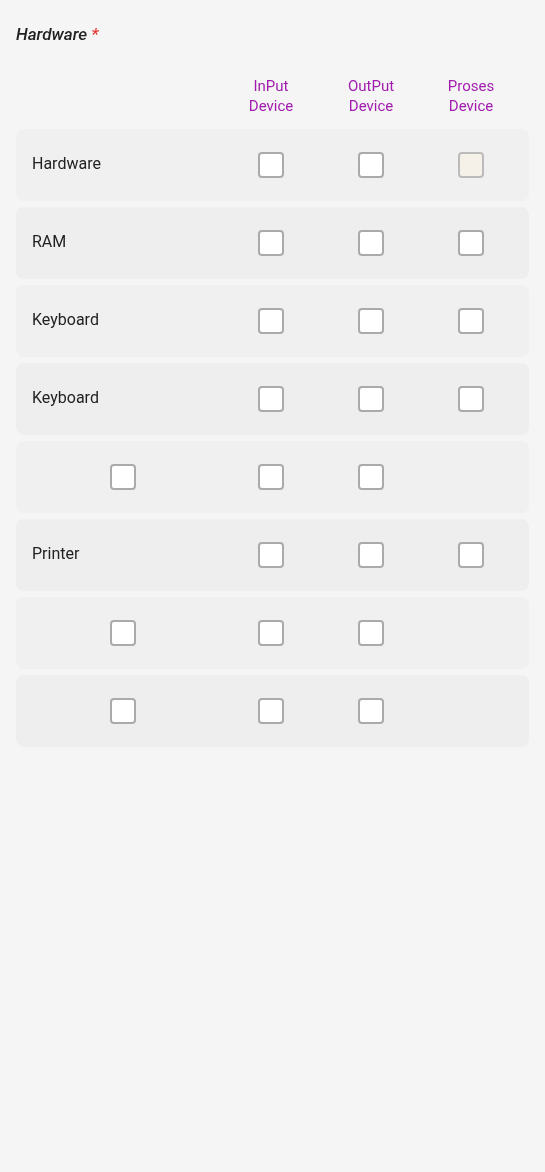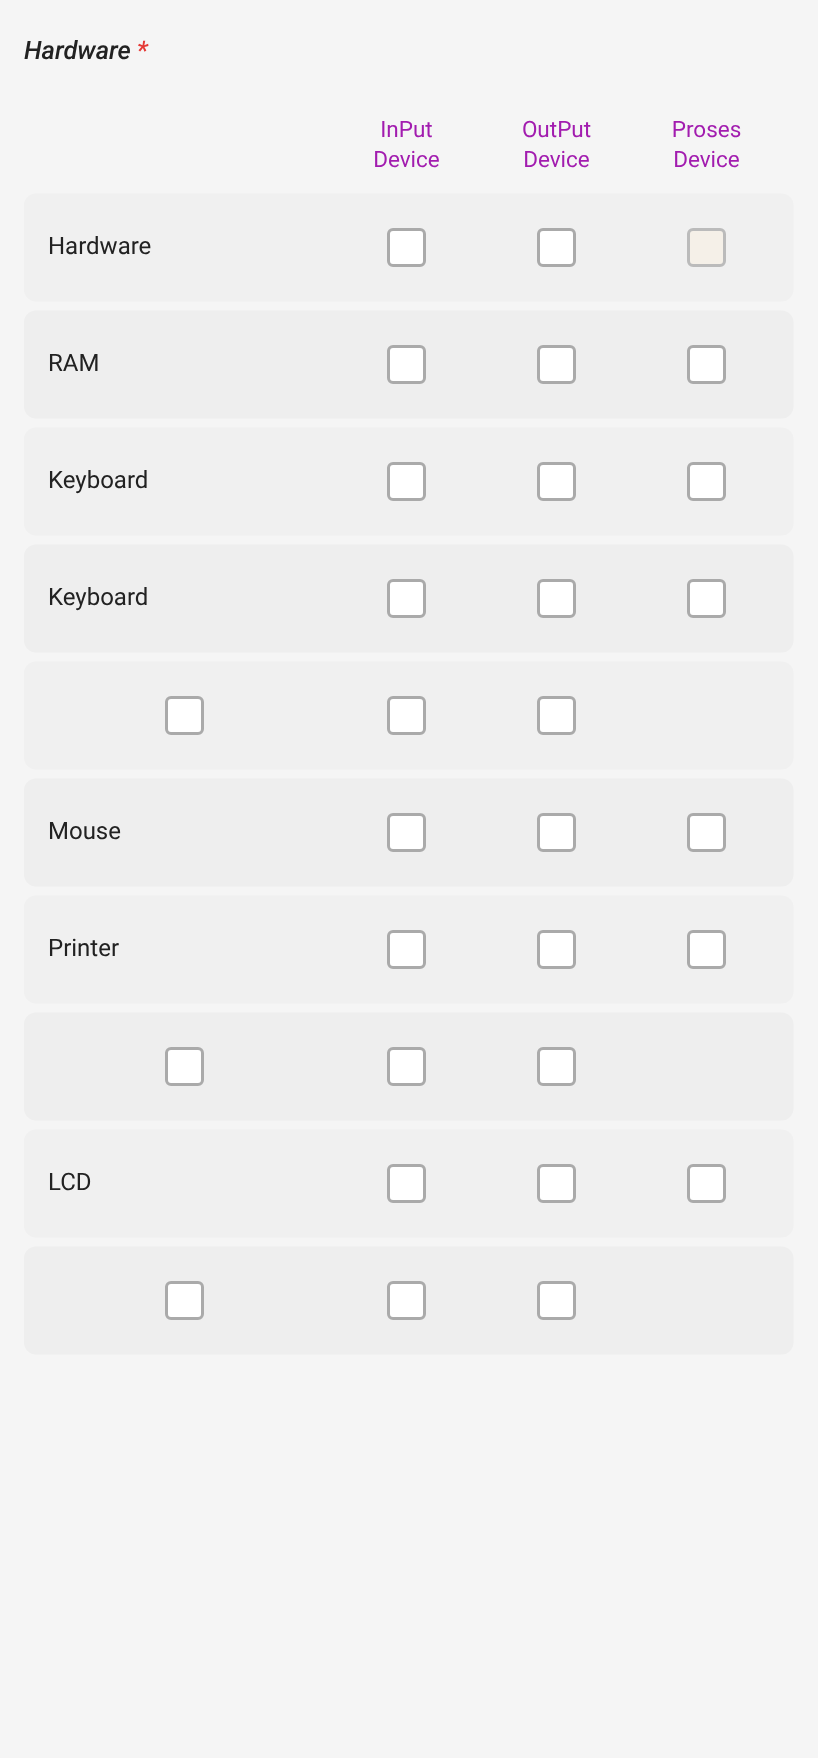--- a/index.html
+++ b/index.html
@@ -187,32 +187,20 @@
         <input type="checkbox" class="custom-checkbox" aria-label="Materboard Input Device" style="">
       </div>
       <div class="checkbox-cell">
         <input type="checkbox" class="custom-checkbox" aria-label="Materboard Output Device" style="">
       </div>
       <div class="checkbox-cell">
         <input type="checkbox" class="custom-checkbox" aria-label="Materboard Proses Device" style="">
       </div>
     </div>
 
-    <div class="table-row">
-      <div class="row-label">Mouse</div>
-      <div class="checkbox-cell">
-        <input type="checkbox" class="custom-checkbox" aria-label="Mouse Input Device" style="">
-      </div>
-      <div class="checkbox-cell">
-        <input type="checkbox" class="custom-checkbox" aria-label="Mouse Output Device" style="">
-      </div>
-      <div class="checkbox-cell">
-        <input type="checkbox" class="custom-checkbox" aria-label="Mouse Proses Device" style="">
-      </div>
-    </div>
 
     <div class="table-row">
       <div class="row-label">Printer</div>
       <div class="checkbox-cell">
         <input type="checkbox" class="custom-checkbox" aria-label="Printer Input Device" style="">
       </div>
       <div class="checkbox-cell">
         <input type="checkbox" class="custom-checkbox" aria-label="Printer Output Device" style="">
       </div>
       <div class="checkbox-cell">
@@ -225,32 +213,20 @@
         <input type="checkbox" class="custom-checkbox" aria-label="Joistik game Input Device" style="">
       </div>
       <div class="checkbox-cell">
         <input type="checkbox" class="custom-checkbox" aria-label="Joistik game Output Device" style="">
       </div>
       <div class="checkbox-cell">
         <input type="checkbox" class="custom-checkbox" aria-label="Joistik game Proses Device" style="">
       </div>
     </div>
 
-    <div class="table-row">
-      <div class="row-label">LCD</div>
-      <div class="checkbox-cell">
-        <input type="checkbox" class="custom-checkbox" aria-label="LCD Input Device" style="">
-      </div>
-      <div class="checkbox-cell">
-        <input type="checkbox" class="custom-checkbox" aria-label="LCD Output Device" style="">
-      </div>
-      <div class="checkbox-cell">
-        <input type="checkbox" class="custom-checkbox" aria-label="LCD Proses Device" style="">
-      </div>
-    </div>
 
     <div class="table-row">
       <div class="checkbox-cell">
         <input type="checkbox" class="custom-checkbox" aria-label="CPU Input Device" style="">
       </div>
       <div class="checkbox-cell">
         <input type="checkbox" class="custom-checkbox" aria-label="CPU Output Device" style="">
       </div>
       <div class="checkbox-cell">
         <input type="checkbox" class="custom-checkbox" aria-label="CPU Proses Device" style="">

